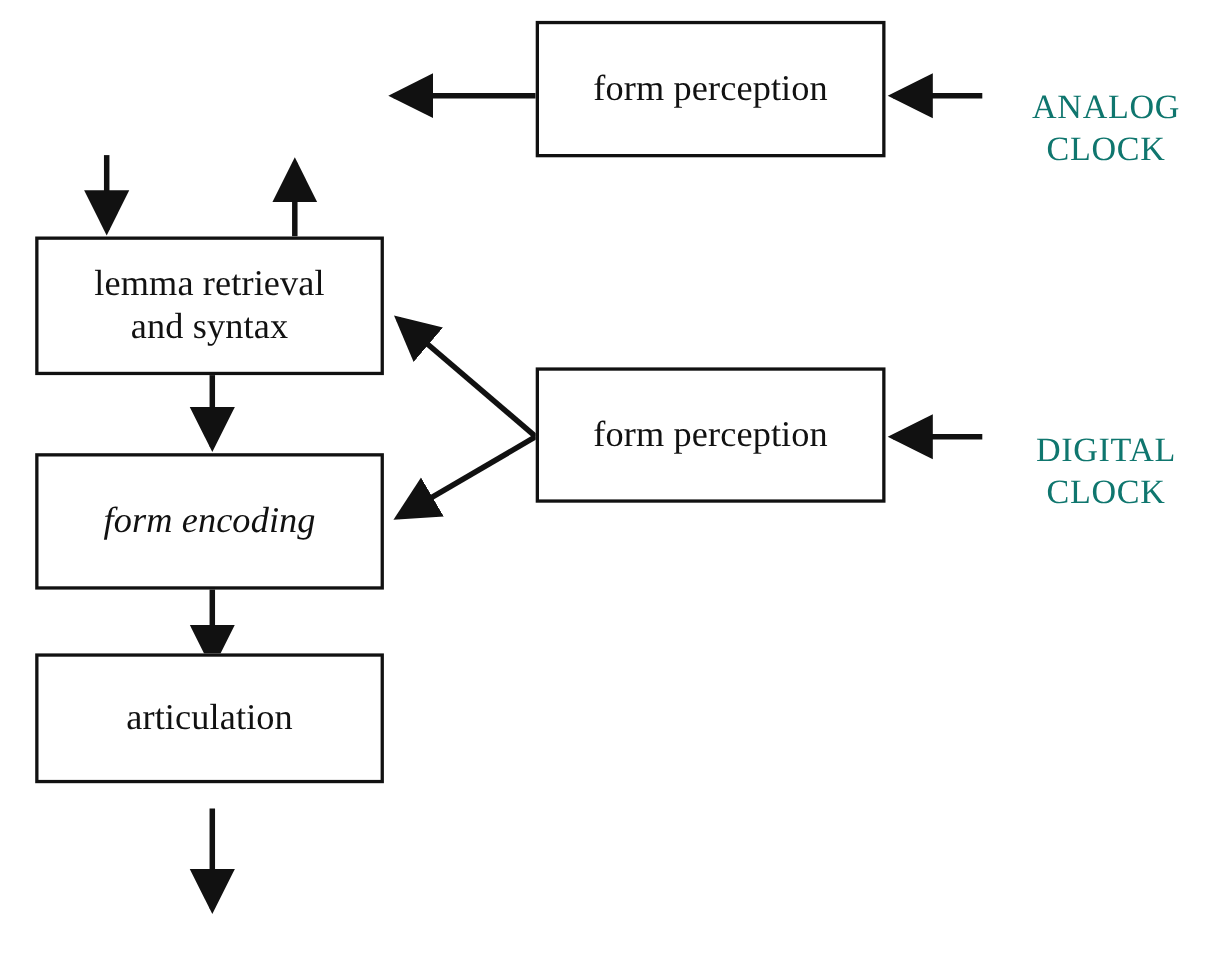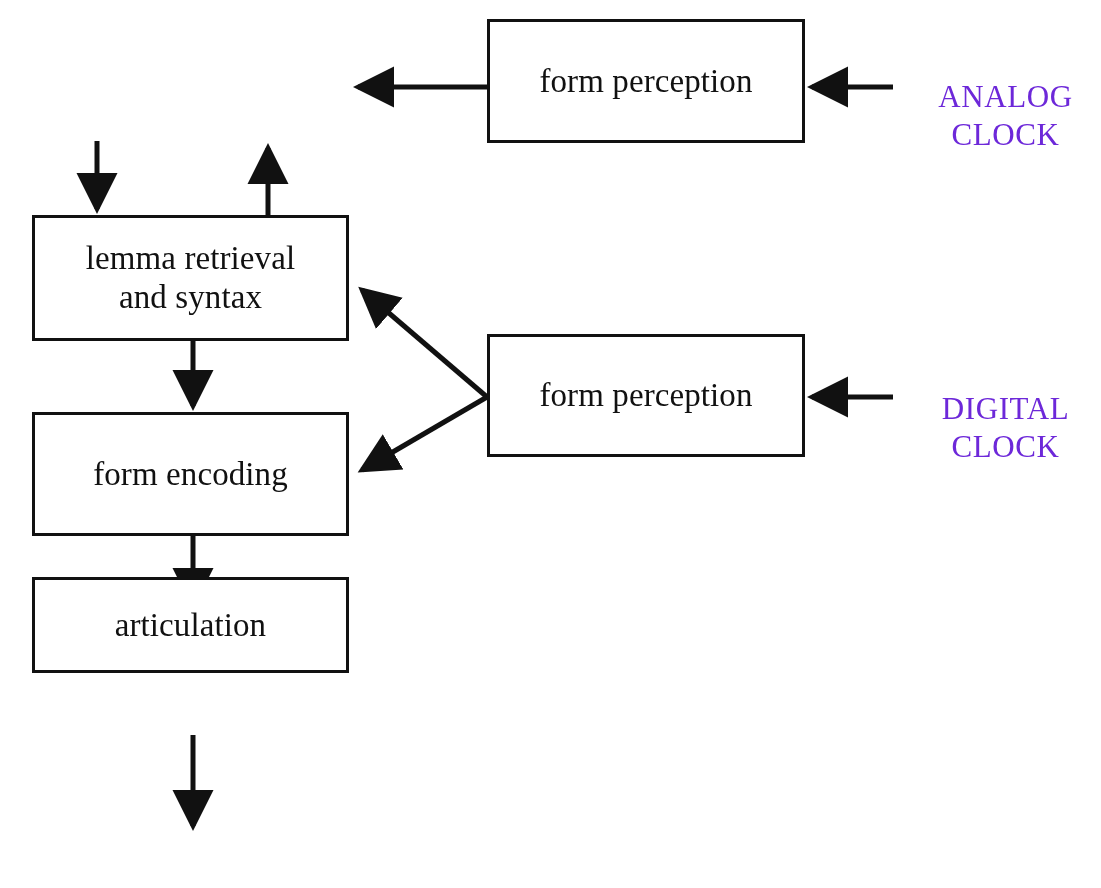--- a/index.html
+++ b/index.html
@@ -36,21 +36,21 @@
   }
   .node-label {
     display: block;
     font-size: 33px;
     line-height: 1.18;
     letter-spacing: 0.1px;
     white-space: pre-line;
   }
   .io-label {
     position: absolute;
-    color: #6d28d9;
+    color: #0f766e;
     font-size: 31px;
     line-height: 1.22;
     letter-spacing: 0.6px;
     text-align: center;
     white-space: pre-line;
   }
   .io-label.left-align {
     text-align: left;
   }
 </style>
@@ -86,25 +86,25 @@
 
     <line x1="487" y1="397" x2="362" y2="470" stroke="#111111" stroke-width="5" marker-end="url(#ah)"></line>
   </svg>
 
 
   <div class="node-box" style="left:32px; top:215px; width:317px; height:126px;">
     <span class="node-label">lemma retrieval
 and syntax</span>
   </div>
 
-  <div class="node-box" style="left:32px; top:412px; width:317px; height:124px;">
+  <div class="node-box" style="left:32px; top:412px; width:317px; height:124px;font-style:italic;">
     <span class="node-label">form encoding</span>
   </div>
 
-  <div class="node-box" style="left:32px; top:577px; width:317px; height:96px;">
+  <div class="node-box" style="left:32px; top:594px; width:317px; height:118px;">
     <span class="node-label">articulation</span>
   </div>
 
   <div class="node-box" style="left:487px; top:19px; width:318px; height:124px;">
     <span class="node-label">form perception</span>
   </div>
 
   <div class="node-box" style="left:487px; top:334px; width:318px; height:123px;">
     <span class="node-label">form perception</span>
   </div>

